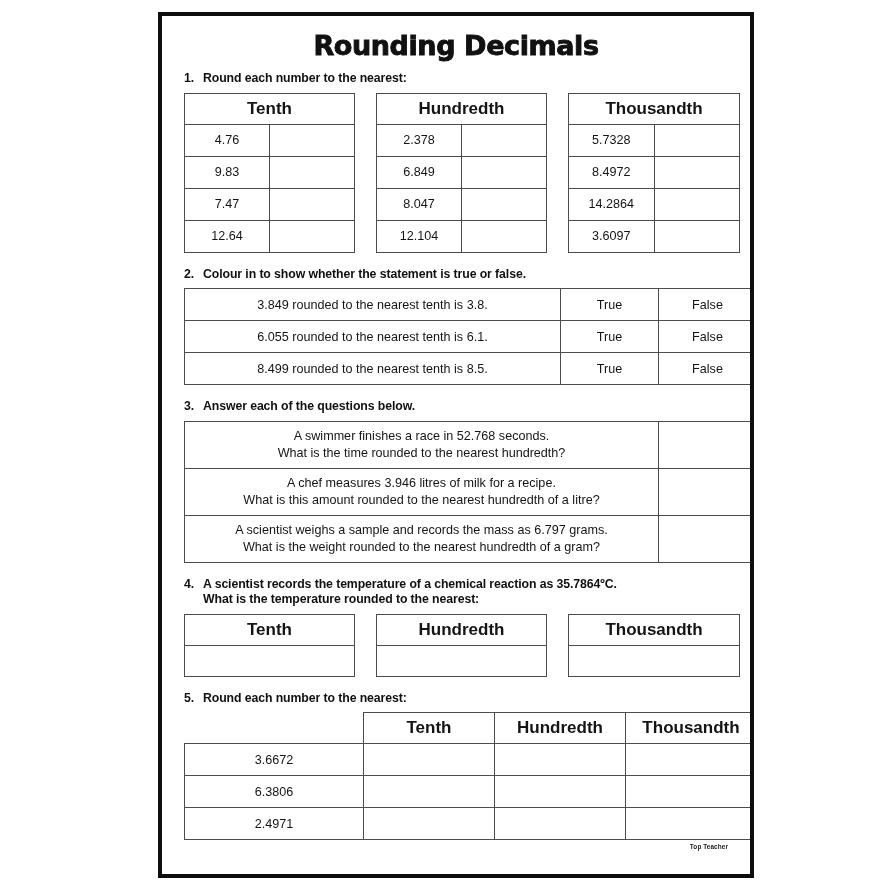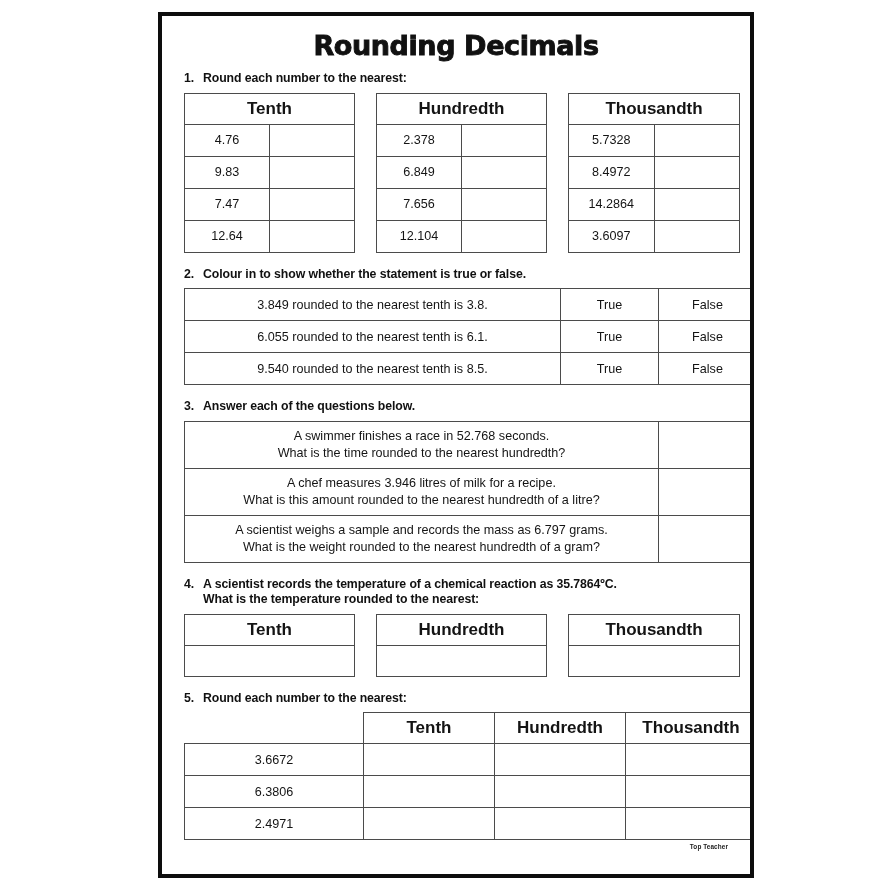--- a/index.html
+++ b/index.html
@@ -200,21 +200,21 @@
             </tr>
       <tr>
               <td class="val">2.378</td>
               <td></td>
             </tr>
       <tr>
               <td class="val">6.849</td>
               <td></td>
             </tr>
       <tr>
-              <td class="val">7.656</td>
+              <td class="val">8.047</td>
               <td></td>
             </tr>
       <tr>
               <td class="val">12.104</td>
               <td></td>
             </tr>
     </tbody>
         </table>
 
     <div class="spacer"></div>
@@ -255,21 +255,21 @@
       <td class="stmt">3.849 rounded to the nearest tenth is 3.8.</td>
       <td class="tf">True</td>
       <td class="tf">False</td>
     </tr>
     <tr>
       <td class="stmt">6.055 rounded to the nearest tenth is 6.1.</td>
       <td class="tf">True</td>
       <td class="tf">False</td>
     </tr>
     <tr>
-      <td class="stmt">9.540 rounded to the nearest tenth is 8.5.</td>
+      <td class="stmt">8.499 rounded to the nearest tenth is 8.5.</td>
       <td class="tf">True</td>
       <td class="tf">False</td>
     </tr>
   </tbody>
       </table>
 
   <div class="qhead">
     <span class="num">3.</span>
     <span class="txt">Answer each of the questions below.</span>
   </div>

